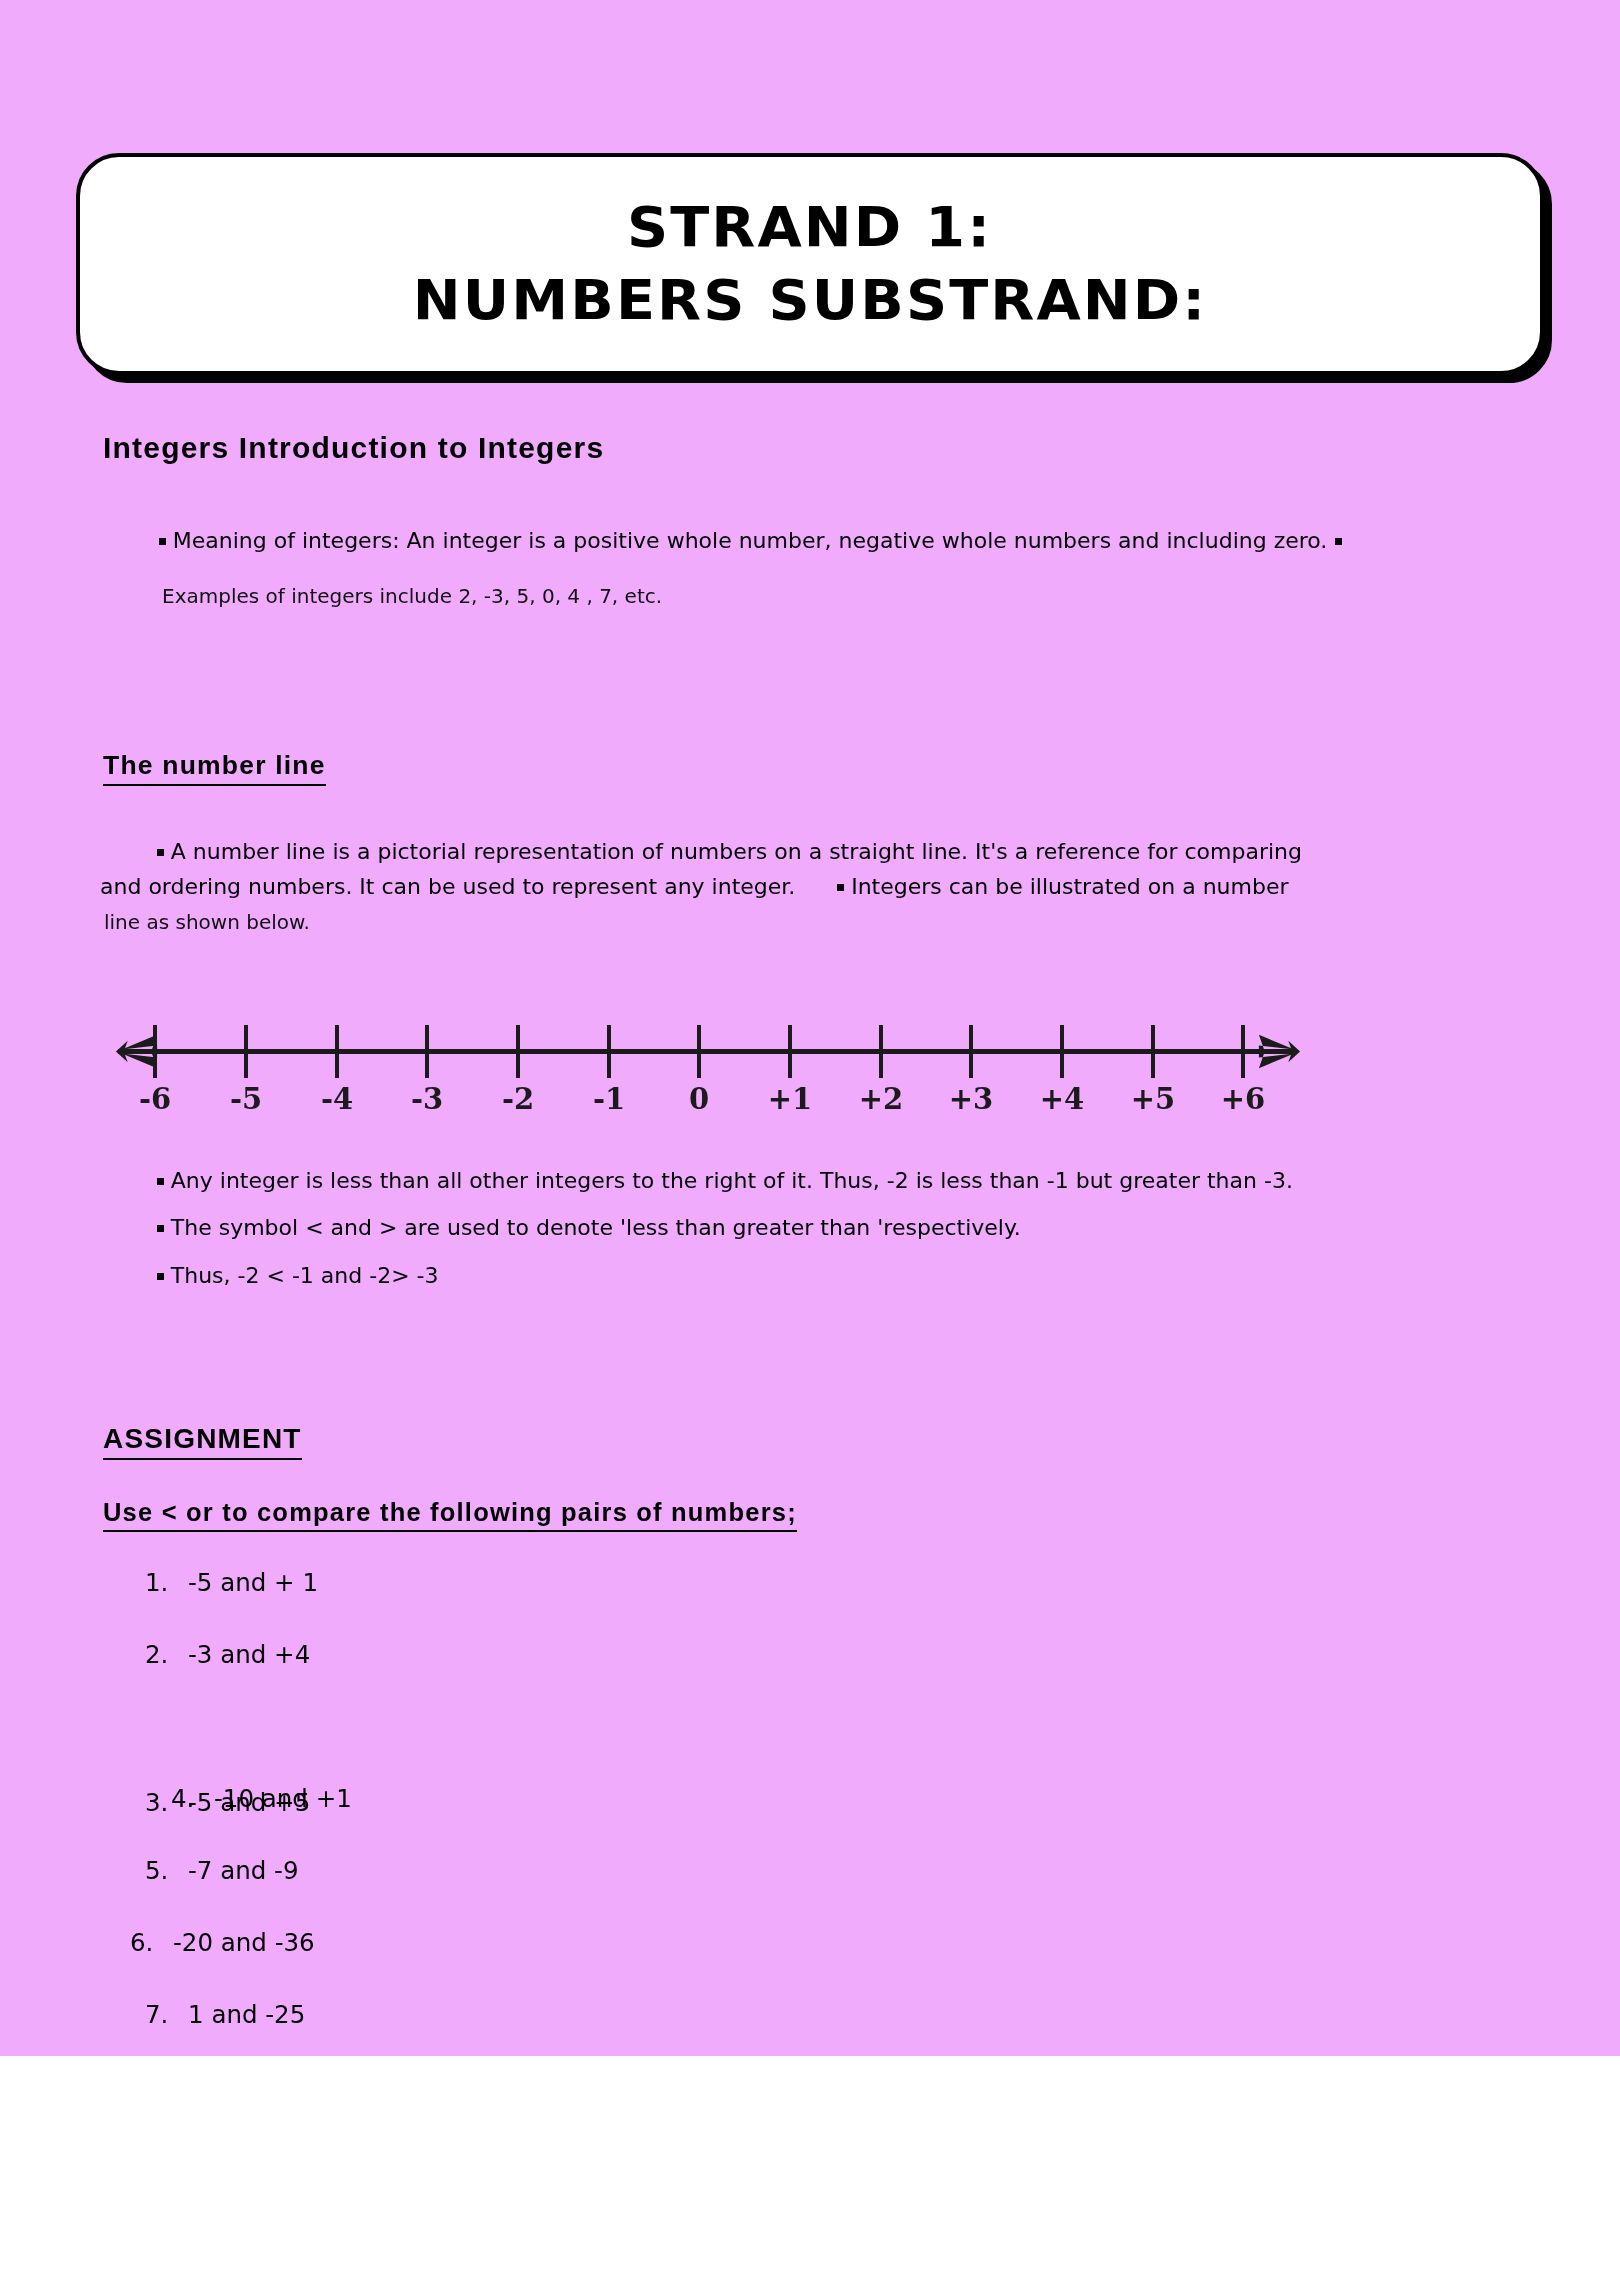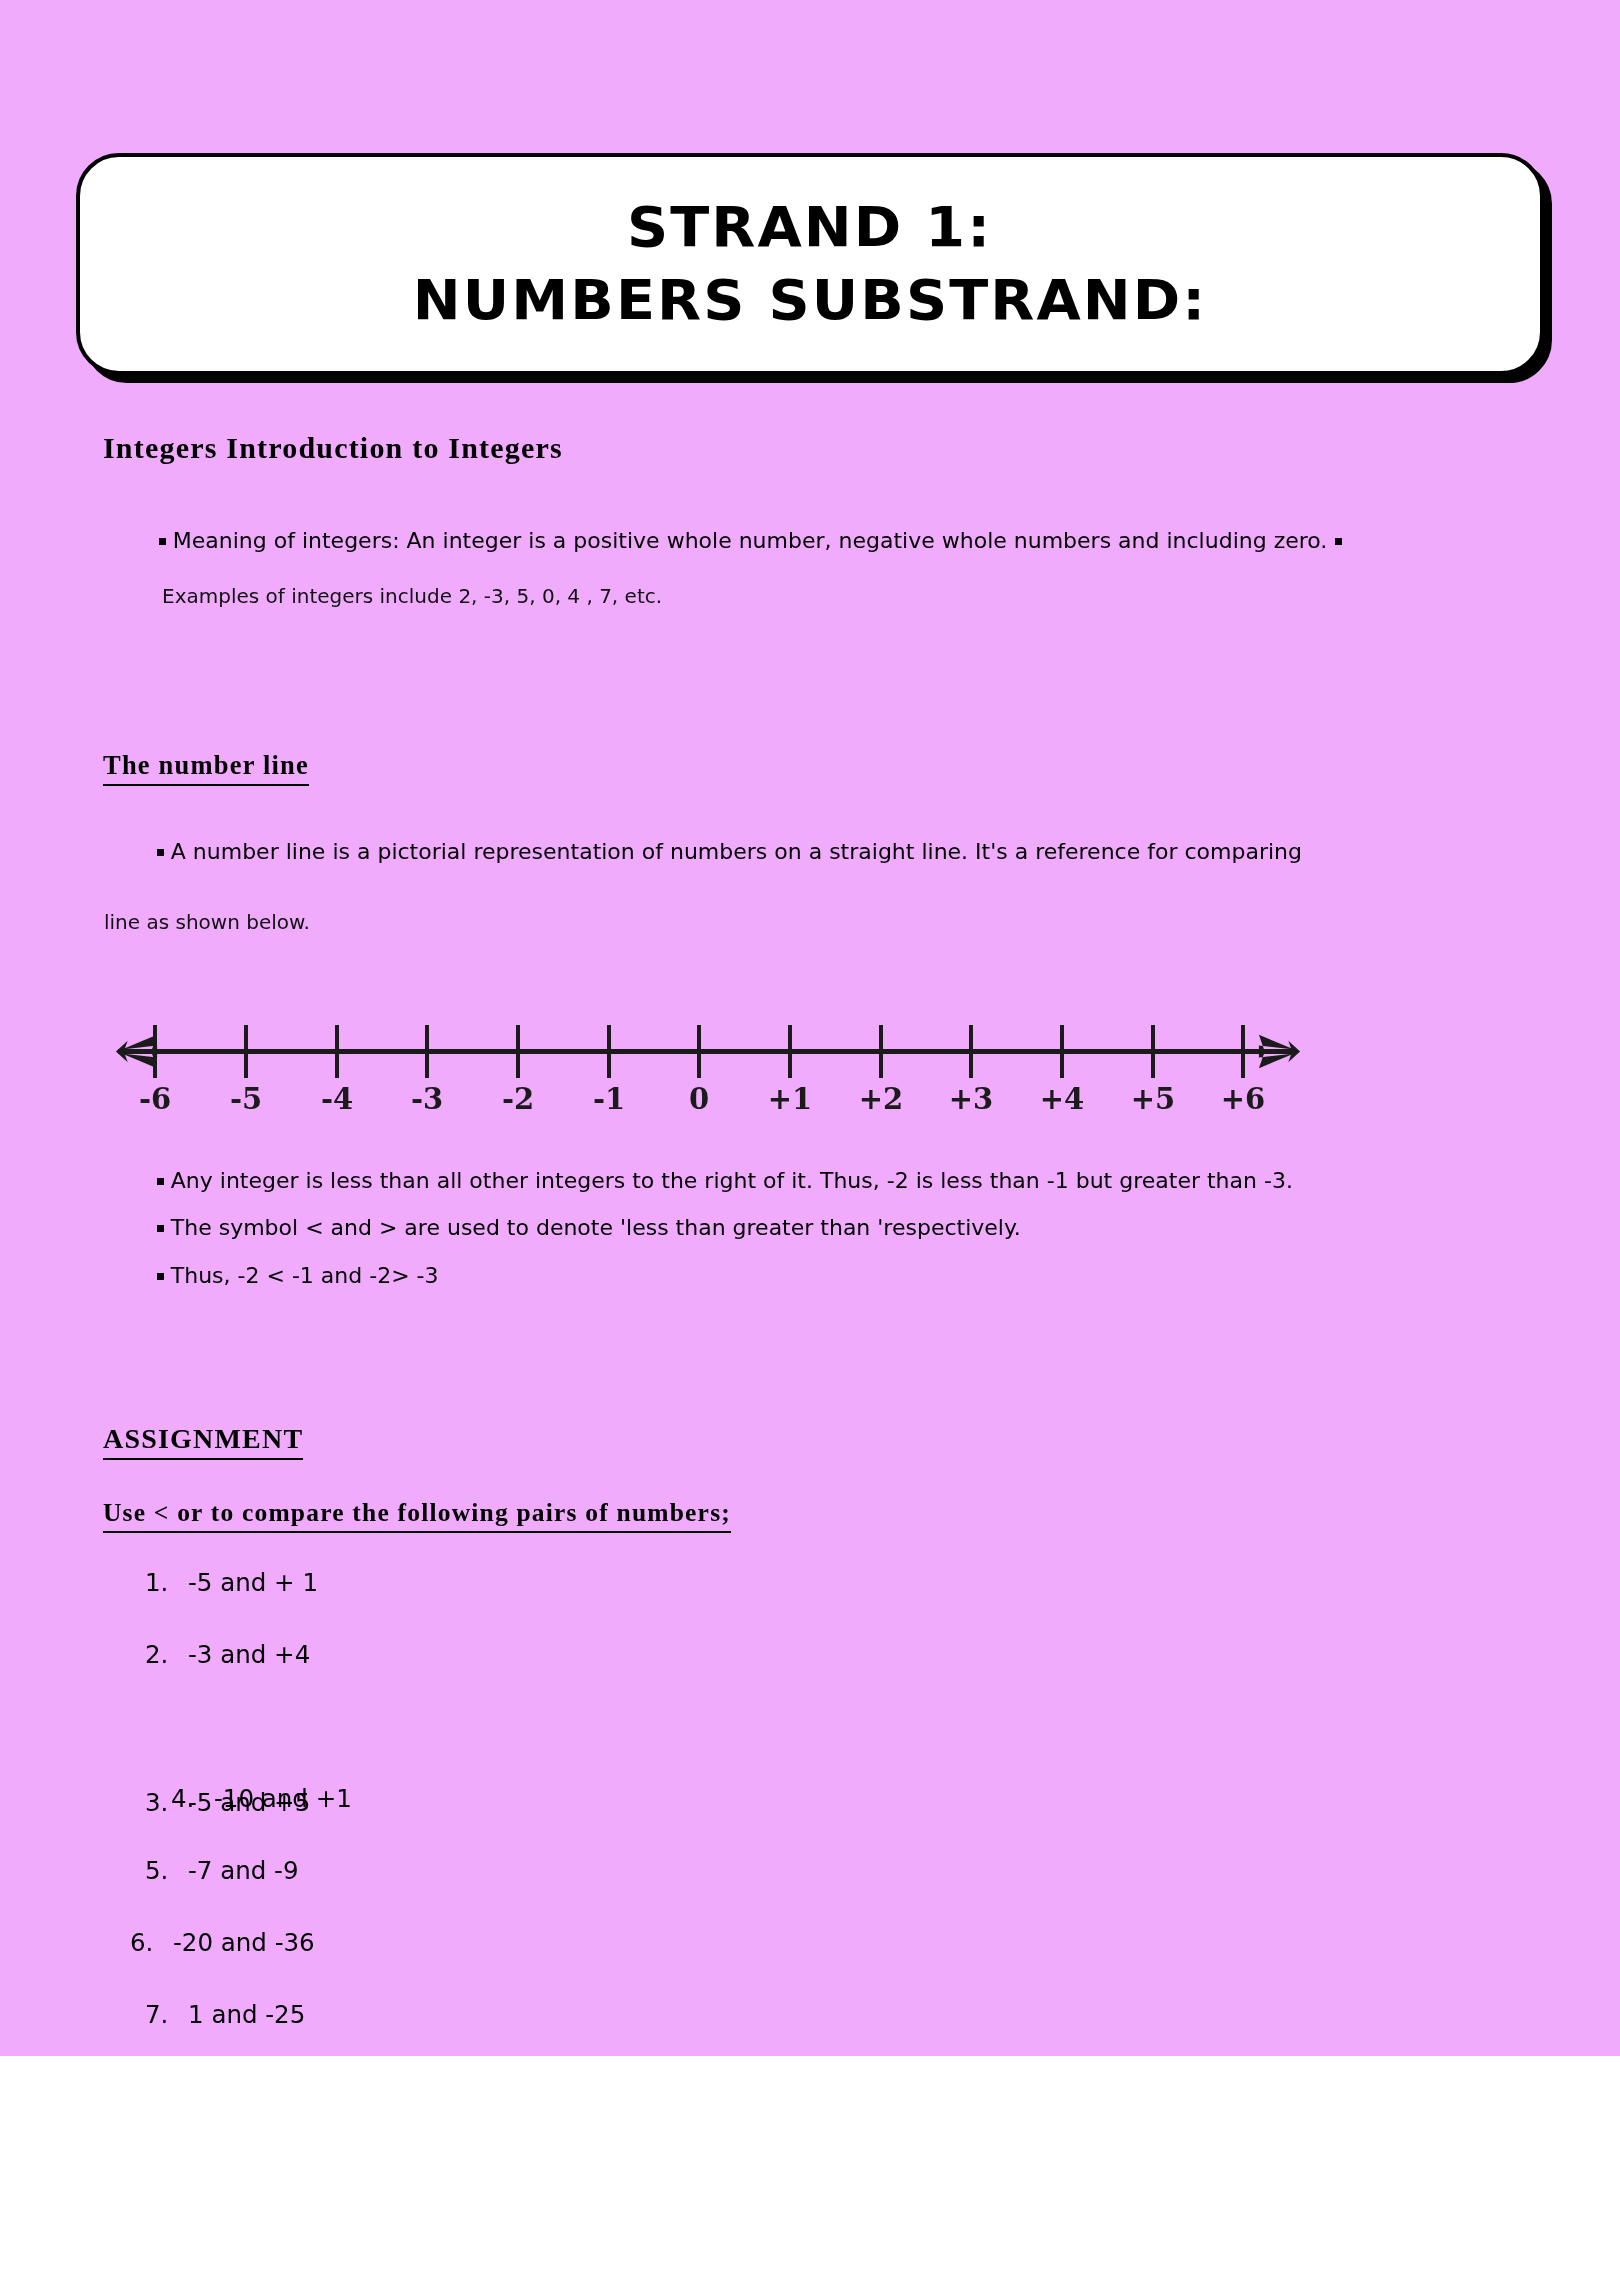--- a/index.html
+++ b/index.html
@@ -61,21 +61,21 @@
     letter-spacing: 2px;
     line-height: 1.26;
     text-align: center;
     transform: scaleX(1.04);
     white-space: nowrap;
   }
   .title-line-1 { margin-bottom: 3.9px; }
 
   .section-head {
     position: absolute;
-    font-family: Liberation Serif, serif;
+    font-family: Liberation Sans, sans-serif;
     font-weight: bold;
     font-size: 30px;
     letter-spacing: 1.2px;
     white-space: nowrap;
   }
   .section-head.underlined {
     border-bottom: 2.9px solid #000;
     padding-bottom: 2.9px;
   }
 
@@ -179,20 +179,24 @@
   </div>
 
   <div class="para" style="left:162px; top:580px;">Examples of integers include 2, -3, 5, 0, 4 , 7, etc.</div>
 
   <div class="section-head underlined" style="left:103px; top:750px; font-size:26.5px;">The number line</div>
 
   <div class="bullet-row" style="left:157px; top:835px;">
     <span class="bullet-dot"></span><span>A number line is a pictorial representation of numbers on a straight line. It's a reference for comparing</span>
   </div>
 
+  <div class="bullet-row" style="left:100px; top:870px;">
+    <span>and ordering numbers. It can be used to represent any integer.</span>
+    <span style="display:inline-block;width:35px;"></span><span class="bullet-dot"></span><span>Integers can be illustrated on a number</span>
+  </div>
 
   <div class="para" style="left:104px; top:906px;">line as shown below.</div>
 
   <div class="numberline">
     <div class="nl-axis"></div>
 
     <svg class="nl-arrow left" viewBox="0 0 52 50">
       <path d="M46 19 L10 23 L46 8 L40 25 L46 42 L10 27 L46 31 Z" fill="#1b1b1b"></path>
       <path d="M4 25 L16 14 L12 25 L16 36 Z" fill="#1b1b1b"></path>
     </svg>

